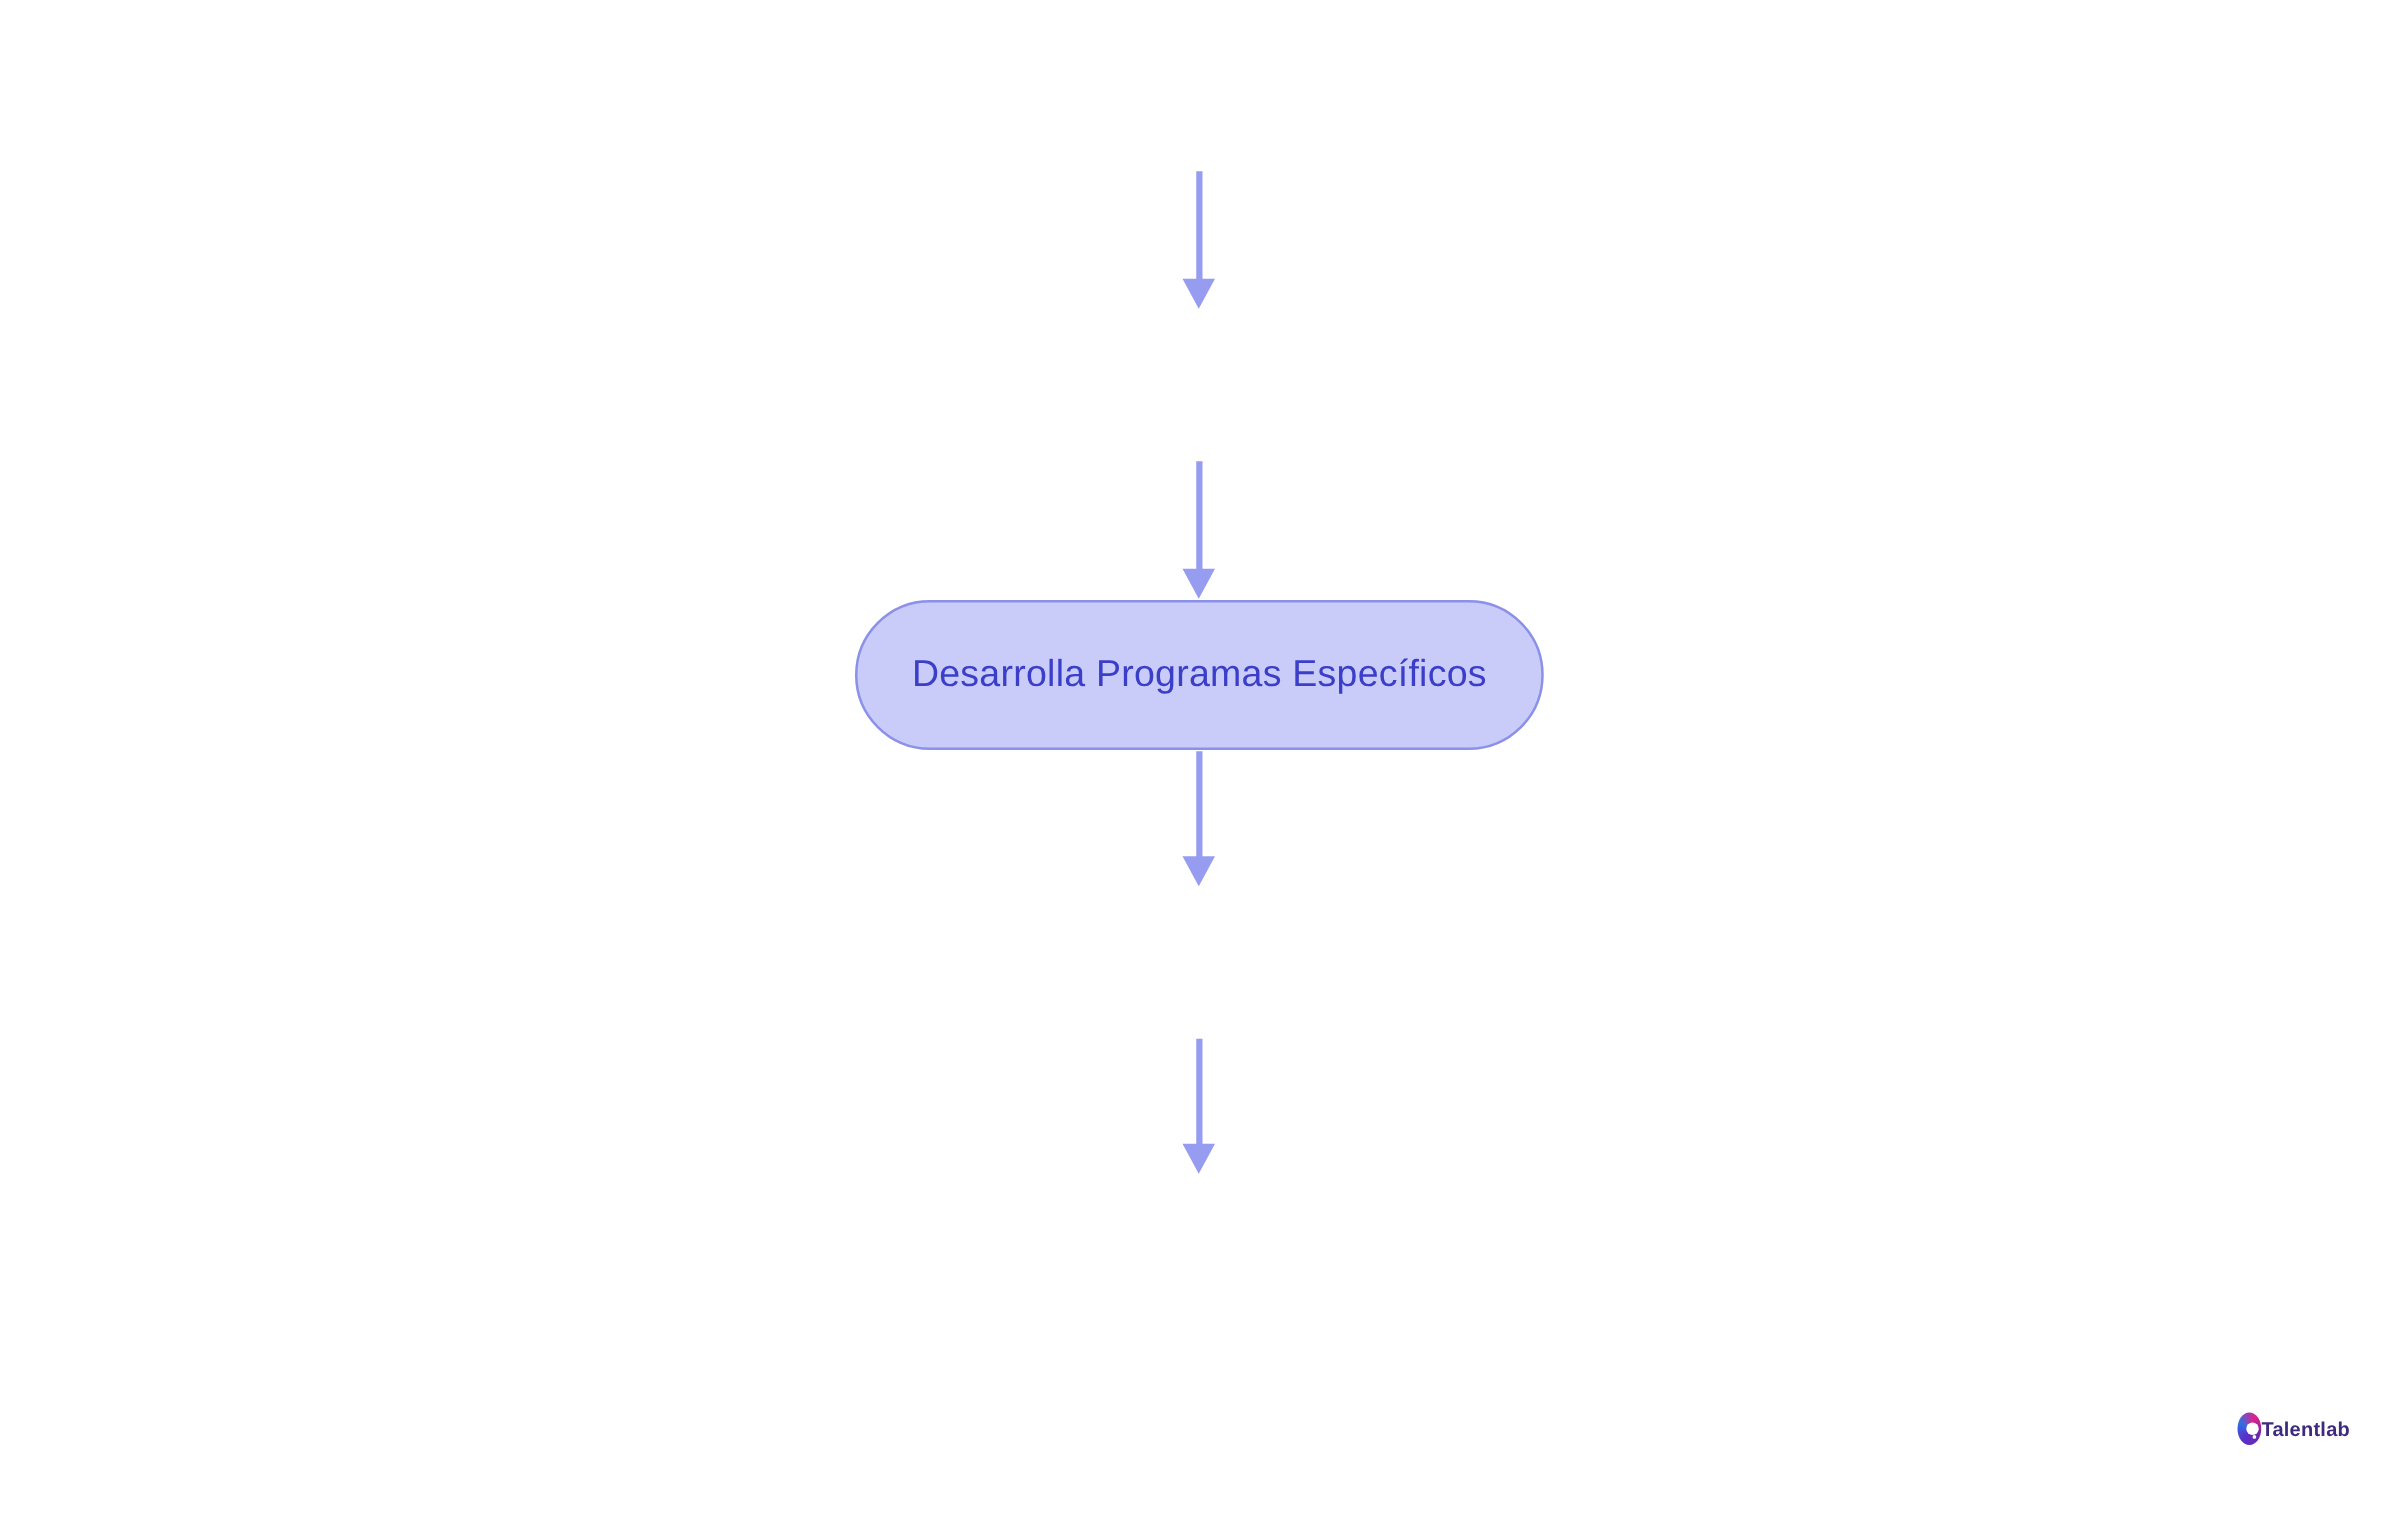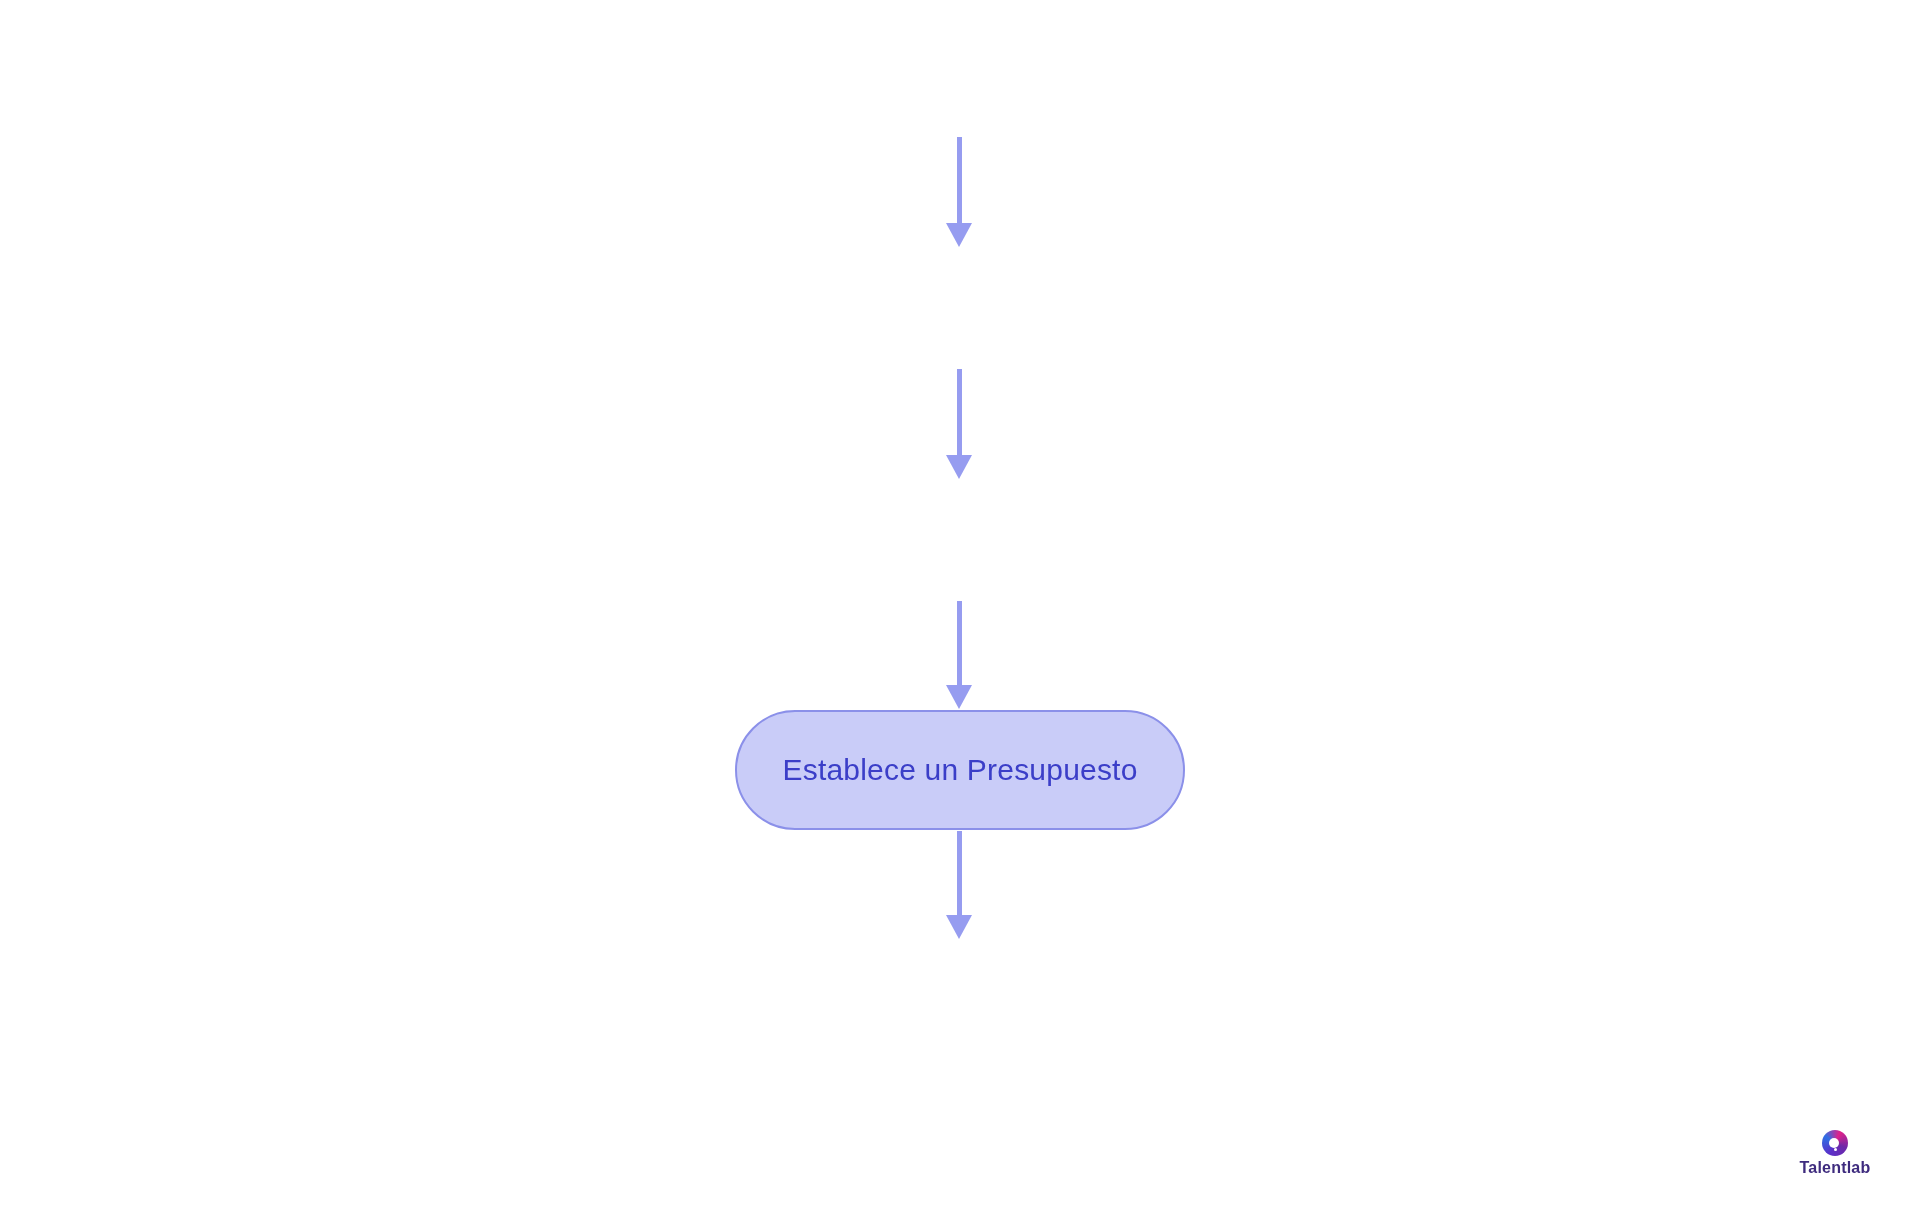--- a/index.html
+++ b/index.html
@@ -69,21 +69,21 @@
     border-top: 24px solid var(--arrow, #969cf0);
   }
 
   
   .brand {
     position: absolute;
     left: 1790px;
     top: 1130px;
     width: 90px;
     display: flex;
-    flex-direction: column;
+    flex-direction: row;
     align-items: center;
   }
   .brand-icon {
     position: relative;
     width: 26px;
     height: 26px;
     border-radius: 50%;
     background: conic-gradient(from 25deg,
       var(--logo-magenta, #e0218a) 0deg,
       var(--logo-purple, #6d28a8) 90deg,
@@ -130,29 +130,29 @@
     <div class="line"></div>
     <div class="head"></div>
   </div>
 
 
   <div class="arrow a2">
     <div class="line"></div>
     <div class="head"></div>
   </div>
 
+  <div class="node n3">
+    <span>Desarrolla Programas Específicos</span>
+  </div>
 
   <div class="arrow a3">
     <div class="line"></div>
     <div class="head"></div>
   </div>
 
-  <div class="node n4">
-    <span>Establece un Presupuesto</span>
-  </div>
 
   <div class="arrow a4">
     <div class="line"></div>
     <div class="head"></div>
   </div>
 
 
   <div class="brand">
     <div class="brand-icon"></div>
     <div class="brand-text">Talentlab</div>

